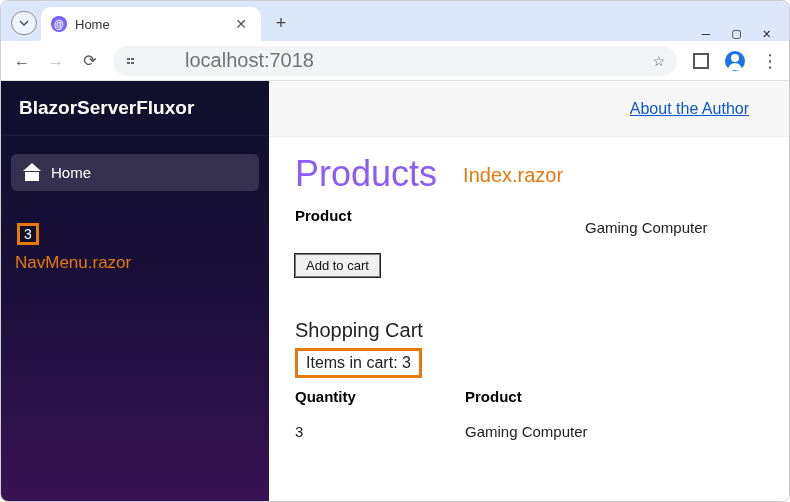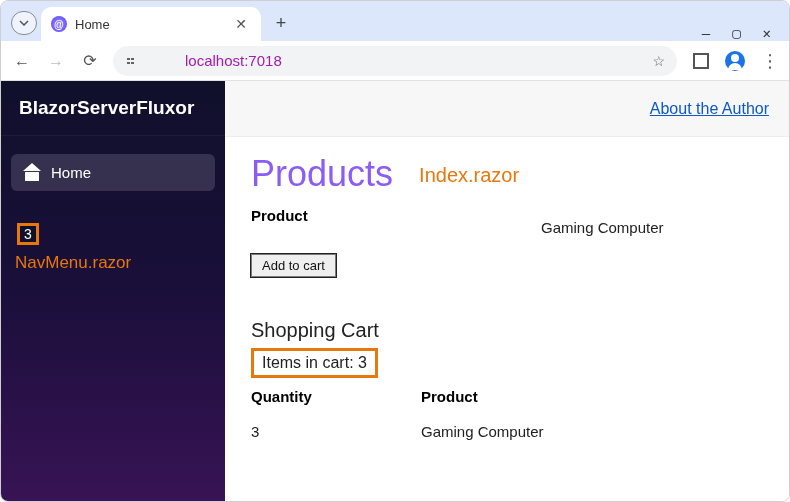--- a/index.html
+++ b/index.html
@@ -64,39 +64,39 @@
     padding: 0 10px; gap: 12px;
   }
   .tb-btn { width:22px; text-align:center; color:#555; font-size:16px; }
   .tb-btn.disabled { color:#bdbdbd; }
   .omnibox {
     flex:1; display:flex; align-items:center;
     height:30px; background:#f1f3f4; border-radius:15px;
     padding: 0 12px; gap:10px; color:#5f6368;
   }
   .site-chip { font-size:12px; display:flex; align-items:center; gap:4px; }
-  .url-text { color:#a21caf; font-size:15px;padding-left:36px; }
+  .url-text { color:#737373; font-size:20px;padding-left:36px; }
   .omni-right { margin-left:auto; display:flex; gap:12px; align-items:center; color:#5f6368; }
   .right-icons { display:flex; align-items:center; gap:16px; padding-left:4px; }
   .avatar-ico {
     width:20px;height:20px;border-radius:50%;
     background:#1a73e8;position:relative;
   }
   .avatar-ico::before{
     content:"";position:absolute;top:3px;left:6px;width:8px;height:8px;border-radius:50%;background:#fff;
   }
   .avatar-ico::after{
     content:"";position:absolute;bottom:1px;left:3px;width:14px;height:7px;border-radius:7px 7px 0 0;background:#fff;
   }
   .ext-ico{width:16px;height:16px;border:2px solid #555;}
   .kebab{font-size:18px;color:#555;}
   
   .app { display:flex; height: calc(100% - 80px); }
   .sidebar {
-    width: 224px;
+    width: 268px;
     background: linear-gradient(180deg, #10102b 0%, #1a0f3a 50%, #381355 100%);
     color:#fff;
     display:flex; flex-direction:column;
   }
   .brand {
     padding: 16px 18px;
     font-size: 19px; font-weight:600;
     border-bottom: 1px solid rgba(255,255,255,0.05);
   }
   .nav { padding: 18px 10px; }
@@ -136,21 +136,21 @@
     padding: 4px 14px;
   }
   .main {
     flex:1; display:flex; flex-direction:column;
     background:#fff;
   }
   .topbar {
     height:56px; background:#f7f7f7;
     border-bottom:1px solid #eee;
     display:flex; align-items:center; justify-content:flex-end;
-    padding: 0 20px;
+    padding: 0 40px;
   }
   .about-link { color:#0a58ca; text-decoration:underline; font-size:16px; }
   .content { padding: 10px 26px 20px 26px; }
   .h-row { display:flex; align-items:center; gap:26px; }
   h1.products { font-size:36px; font-weight:400; color:#8b5cf6; margin: 6px 0 8px 0; }
   .annot-inline { color:#e8770c; font-size:20px; }
   .prod-grid {
     display:grid; grid-template-columns: 290px 1fr; row-gap:6px;
     margin-top: 4px;
   }

